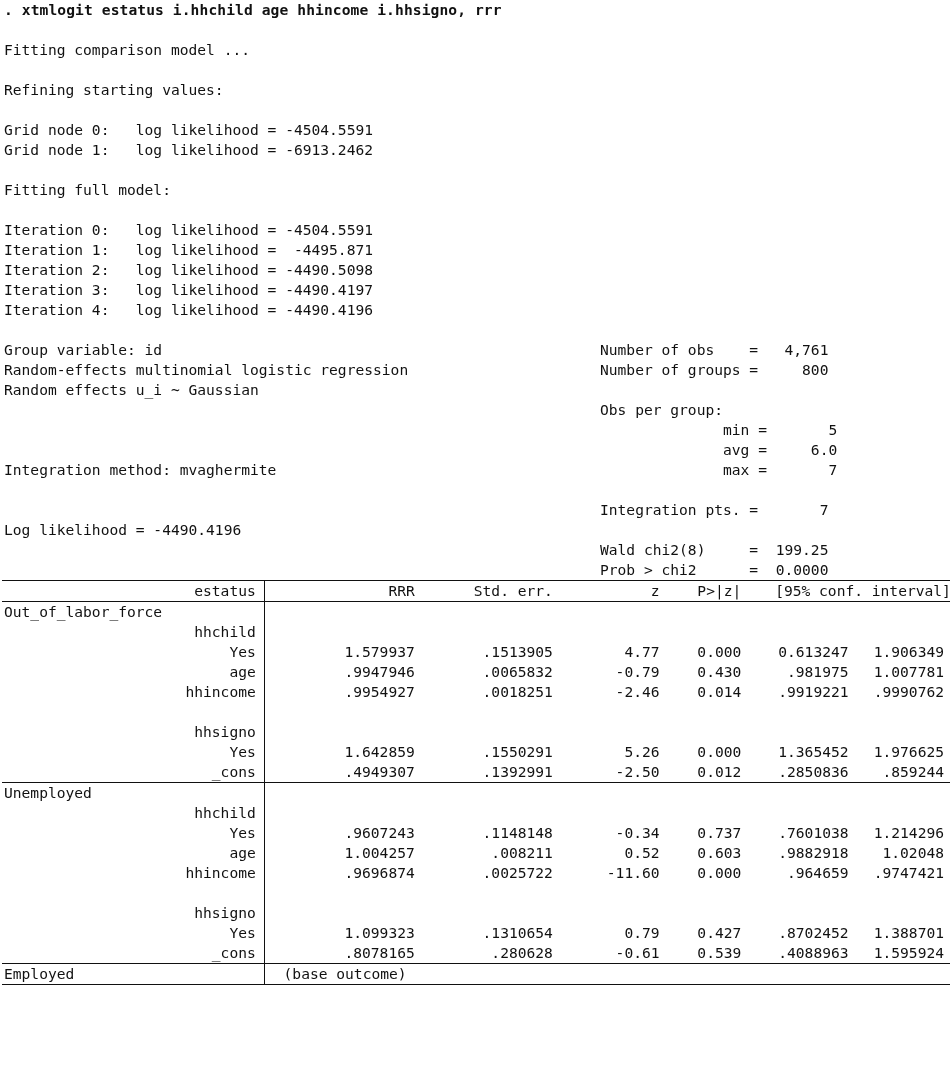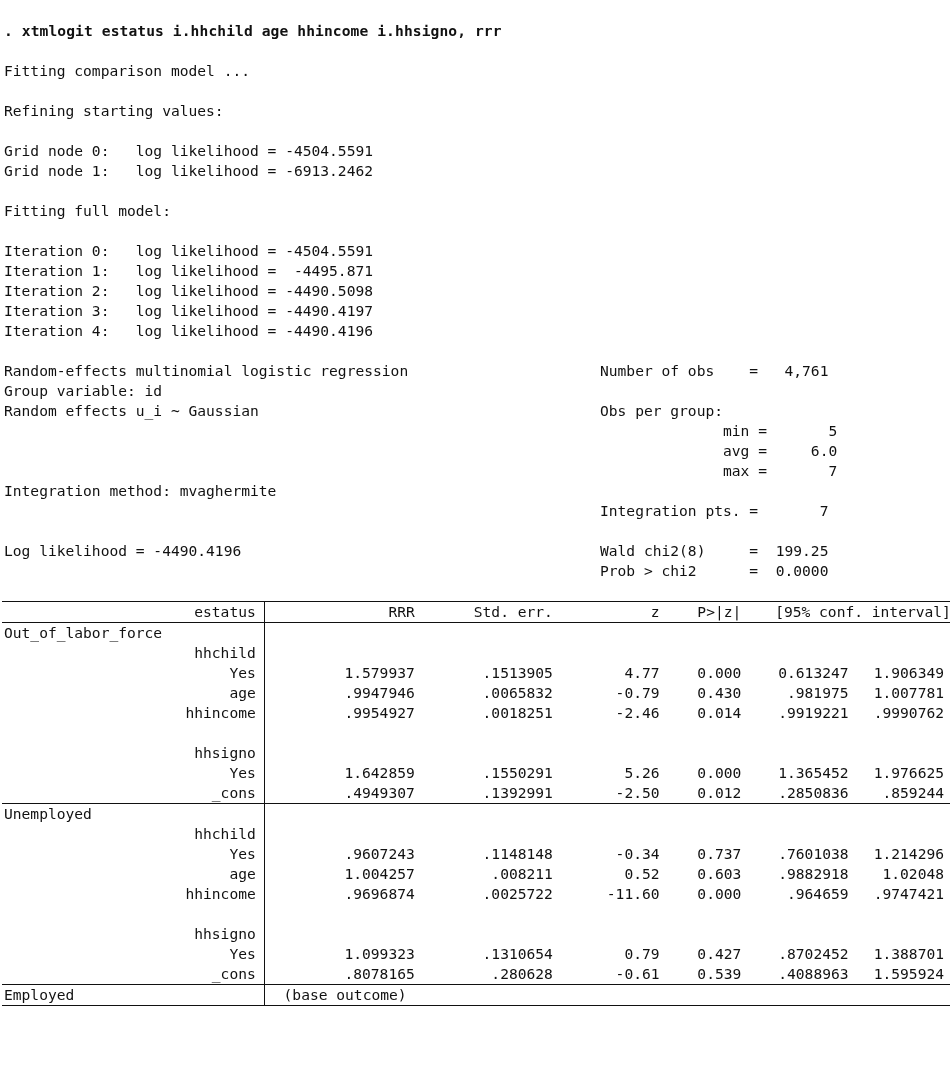--- a/index.html
+++ b/index.html
@@ -12,21 +12,21 @@
     height: 1080px;
     font-family: "DejaVu Sans Mono", "Liberation Mono", monospace;
     font-size: 14.6px;
     line-height: 20px;
     color: #111111;
     overflow: hidden;
   }
   .console {
     position: relative;
     width: 780px;
-    padding-top: 21px;
+    padding-top: 0;
     box-sizing: border-box;
   }
   pre.blk {
     margin: 0;
     padding: 0 0 0 4px;
     font-family: inherit;
     font-size: inherit;
     line-height: 20px;
     white-space: pre;
     color: #111111;
@@ -104,34 +104,35 @@
   <div class="spacer"></div>
   <pre class="blk">Iteration 0:   log likelihood = -4504.5591</pre>
   <pre class="blk">Iteration 1:   log likelihood =  -4495.871</pre>
   <pre class="blk">Iteration 2:   log likelihood = -4490.5098</pre>
   <pre class="blk">Iteration 3:   log likelihood = -4490.4197</pre>
   <pre class="blk">Iteration 4:   log likelihood = -4490.4196</pre>
   <div class="spacer"></div>
 
   <div style="position:relative;">
     <div style="position:absolute; left:0; top:0; width:600px;">
+      <pre class="blk">Group variable: id</pre>
       <pre class="blk">Random-effects multinomial logistic regression</pre>
-      <pre class="blk">Group variable: id</pre>
       <pre class="blk"></pre>
       <pre class="blk">Random effects u_i ~ Gaussian</pre>
       <pre class="blk"> </pre>
       <pre class="blk"> </pre>
       <pre class="blk"> </pre>
       <pre class="blk">Integration method: mvaghermite</pre>
       <pre class="blk"> </pre>
       <pre class="blk"> </pre>
       <pre class="blk">Log likelihood = -4490.4196</pre>
     </div>
     <div style="position:absolute; left:596px; top:0; width:356px;">
       <pre class="blk">Number of obs    =   4,761</pre>
+      <pre class="blk">Number of groups =     800</pre>
       <pre class="blk"> </pre>
       <pre class="blk">Obs per group:</pre>
       <pre class="blk">              min =       5</pre>
       <pre class="blk">              avg =     6.0</pre>
       <pre class="blk">              max =       7</pre>
       <pre class="blk"> </pre>
       <pre class="blk">Integration pts. =       7</pre>
       <pre class="blk"> </pre>
       <pre class="blk">Wald chi2(8)     =  199.25</pre>
       <pre class="blk">Prob &gt; chi2      =  0.0000</pre>

